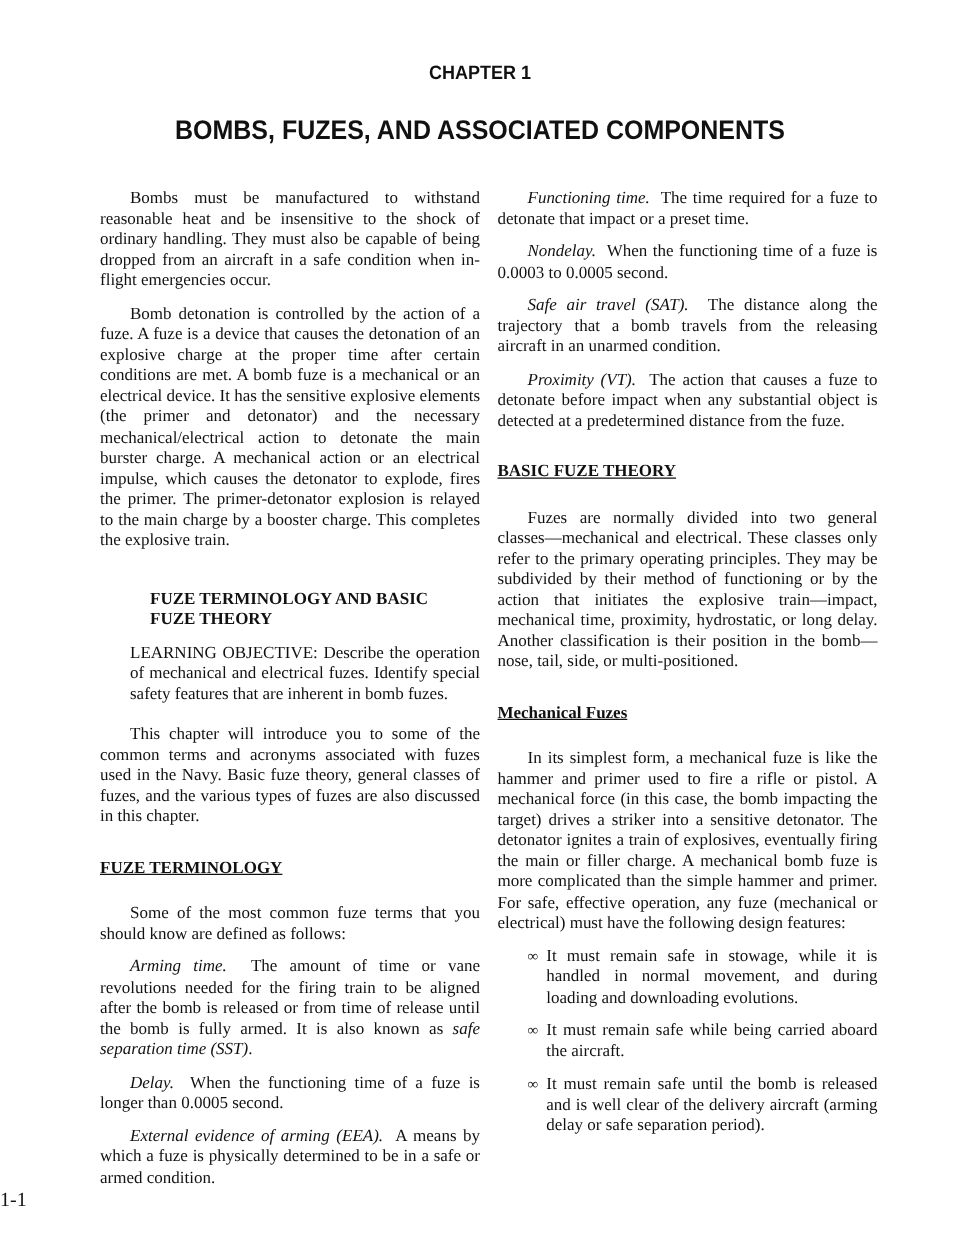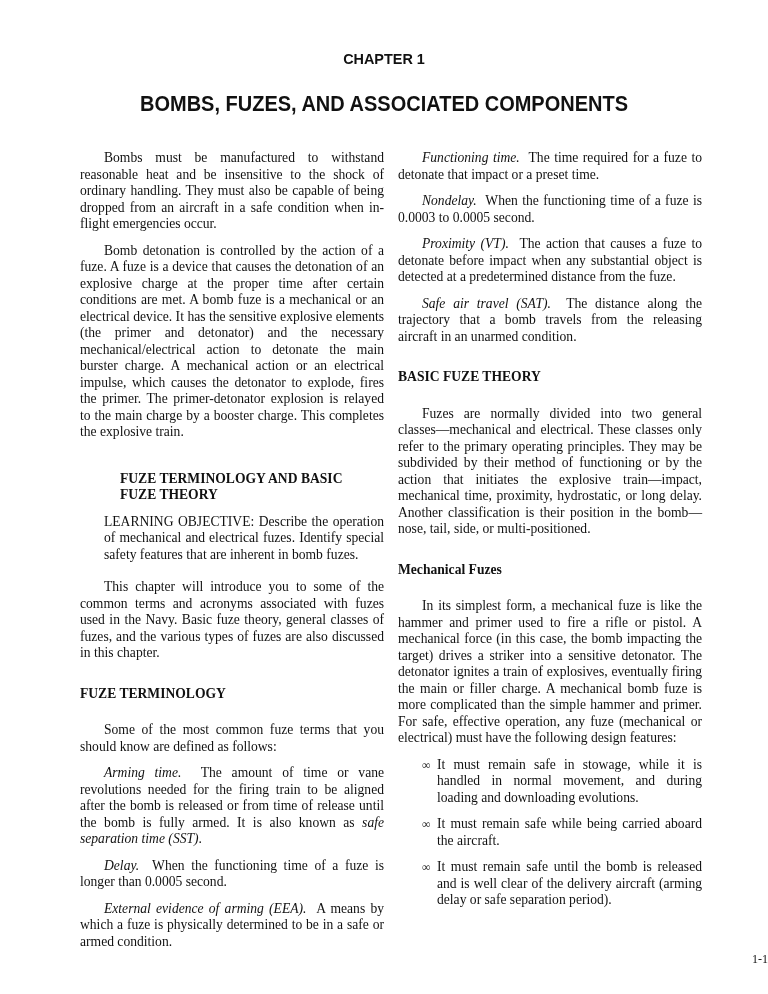--- a/index.html
+++ b/index.html
@@ -56,20 +56,21 @@
       text-align: left;
       font-weight: bold;
       font-size: 13.6px;
       margin: 30px 0 10px 0;
       line-height: 16.5px;
     }
     .side-heading {
       font-weight: bold;
       font-size: 13.6px;
       margin: 24px 0 20px 0;
+      text-decoration: underline;
     }
     .objective {
       margin: 0 0 16px 24px;
       text-align: justify;
       text-indent: 0;
     }
     .objective .obj-body { }
     em { font-style: italic; }
     ul.bullets {
       list-style: none;
@@ -86,22 +87,22 @@
       position: absolute;
       left: 0;
       top: 0;
       font-size: 12px;
     }
     .page-number {
       position: absolute;
       top: 952px;
       left: 0;
       width: 768px;
-      text-align: right;
-      font-size: 12px;
+      text-align: left;
+      font-size: 16px;
     }
   </style>
 </head>
 <body>
 
 <div class="chapter-label">CHAPTER 1</div>
 <div class="chapter-title">BOMBS, FUZES, AND ASSOCIATED COMPONENTS</div>
 
 <div class="col col-left">
   <p>Bombs must be manufactured to withstand reasonable heat and be insensitive to the shock of ordinary handling. They must also be capable of being dropped from an aircraft in a safe condition when in-flight emergencies occur.</p>
@@ -138,26 +139,26 @@
 <div class="col col-right">
   <p>
     <em>Functioning time.</em>&nbsp;
     <span>The time required for a fuze to detonate that impact or a preset time.</span>
   </p>
   <p>
     <em>Nondelay.</em>&nbsp;
     <span>When the functioning time of a fuze is 0.0003 to 0.0005 second.</span>
   </p>
   <p>
+    <em>Safe air travel (SAT).</em>&nbsp;
+    <span>The distance along the trajectory that a bomb travels from the releasing aircraft in an unarmed condition.</span>
+  </p>
+  <p>
     <em>Proximity (VT).</em>&nbsp;
     <span>The action that causes a fuze to detonate before impact when any substantial object is detected at a predetermined distance from the fuze.</span>
-  </p>
-  <p>
-    <em>Safe air travel (SAT).</em>&nbsp;
-    <span>The distance along the trajectory that a bomb travels from the releasing aircraft in an unarmed condition.</span>
   </p>
 
   <div class="side-heading">BASIC FUZE THEORY</div>
   <p>Fuzes are normally divided into two general classes—mechanical and electrical. These classes only refer to the primary operating principles. They may be subdivided by their method of functioning or by the action that initiates the explosive train—impact, mechanical time, proximity, hydrostatic, or long delay. Another classification is their position in the bomb—nose, tail, side, or multi-positioned.</p>
 
   <div class="side-heading">Mechanical Fuzes</div>
   <p>In its simplest form, a mechanical fuze is like the hammer and primer used to fire a rifle or pistol. A mechanical force (in this case, the bomb impacting the target) drives a striker into a sensitive detonator. The detonator ignites a train of explosives, eventually firing the main or filler charge. A mechanical bomb fuze is more complicated than the simple hammer and primer. For safe, effective operation, any fuze (mechanical or electrical) must have the following design features:</p>
 
   <ul class="bullets">
     <li>

